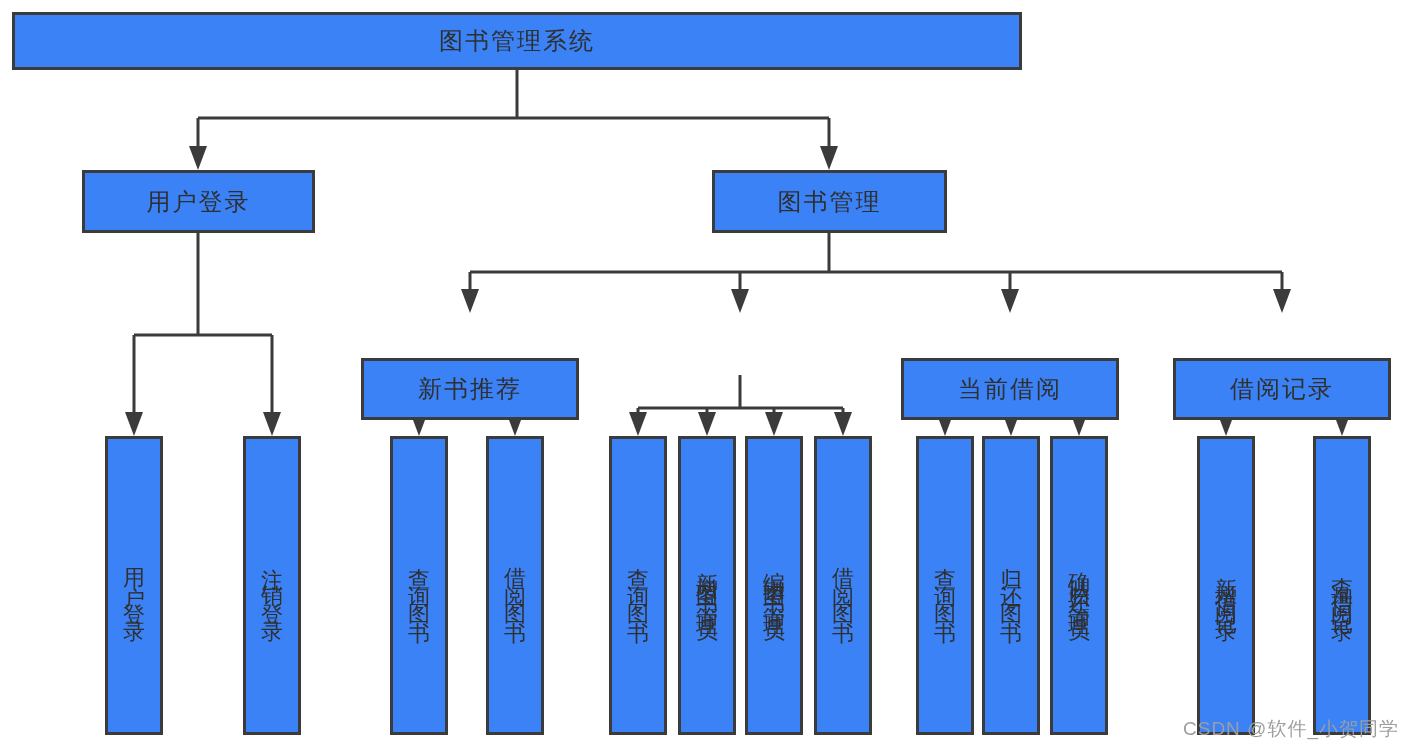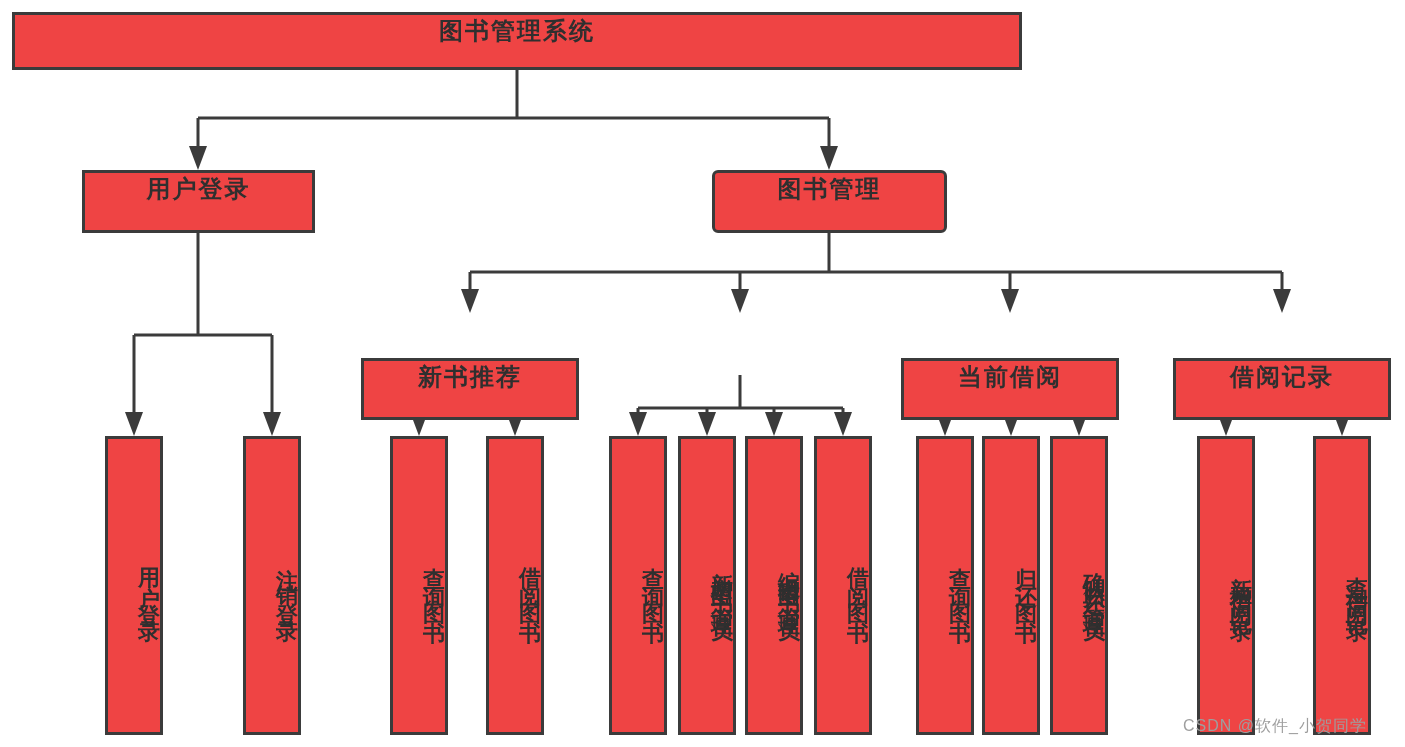--- a/index.html
+++ b/index.html
@@ -8,53 +8,52 @@
     width:1405px; height:747px;
     background:#ffffff;
     font-family:"Liberation Sans", sans-serif;
     overflow:hidden;
   }
   #connectors { position:absolute; left:0; top:0; z-index:1; }
   .box {
     position:absolute;
     box-sizing:border-box;
     border:3px solid #3b3b3b;
-    background:#ef4444;
+    background:#3b82f6;
     display:flex;
-    align-items:flex-start;
+    align-items:center;
     justify-content:center;
     color:#2f2f2f;
     z-index:2;
-    font-weight:bold;
   }
   .h  { font-size:24px; letter-spacing:2px; }
   .root  { left:12px;  top:12px;  width:1010px; height:58px; }
   .l2a   { left:82px;  top:170px; width:233px;  height:63px; }
-  .l2b   { left:712px; top:170px; width:235px;  height:63px;border-radius:6px; }
+  .l2b   { left:712px; top:170px; width:235px;  height:63px; }
   .l3    { top:313px; width:218px; height:62px;margin-top:45px; }
   .l3a { left:361px; } .l3b { left:631px; } .l3c { left:901px; } .l3d { left:1173px; }
   .leaf {
     top:436px; width:58px; height:299px;
     writing-mode:vertical-rl;
     text-orientation:mixed;
     font-size:22px;
     line-height:1;
   }
   .ls4 { letter-spacing:18px; }
   .ls6 { letter-spacing:9px; }
   .ls9 { letter-spacing:7px; }
   .f1a { left:105px; }  .f1b { left:243px; }
   .f2a { left:390px; }  .f2b { left:486px; }
   .f3a { left:609px; }  .f3b { left:678px; } .f3c { left:745px; } .f3d { left:814px; }
   .f4a { left:916px; }  .f4b { left:982px; } .f4c { left:1050px; }
   .f5a { left:1197px; } .f5b { left:1313px; }
   #watermark {
     position:absolute;
     left:1183px; top:716px;
-    font-size:16px;
+    font-size:19px;
     color:#9e9e9e;
     letter-spacing:1px;
     z-index:5;
     white-space:nowrap;
   }
 </style>
 </head>
 <body>
 
 <div id="canvas">

